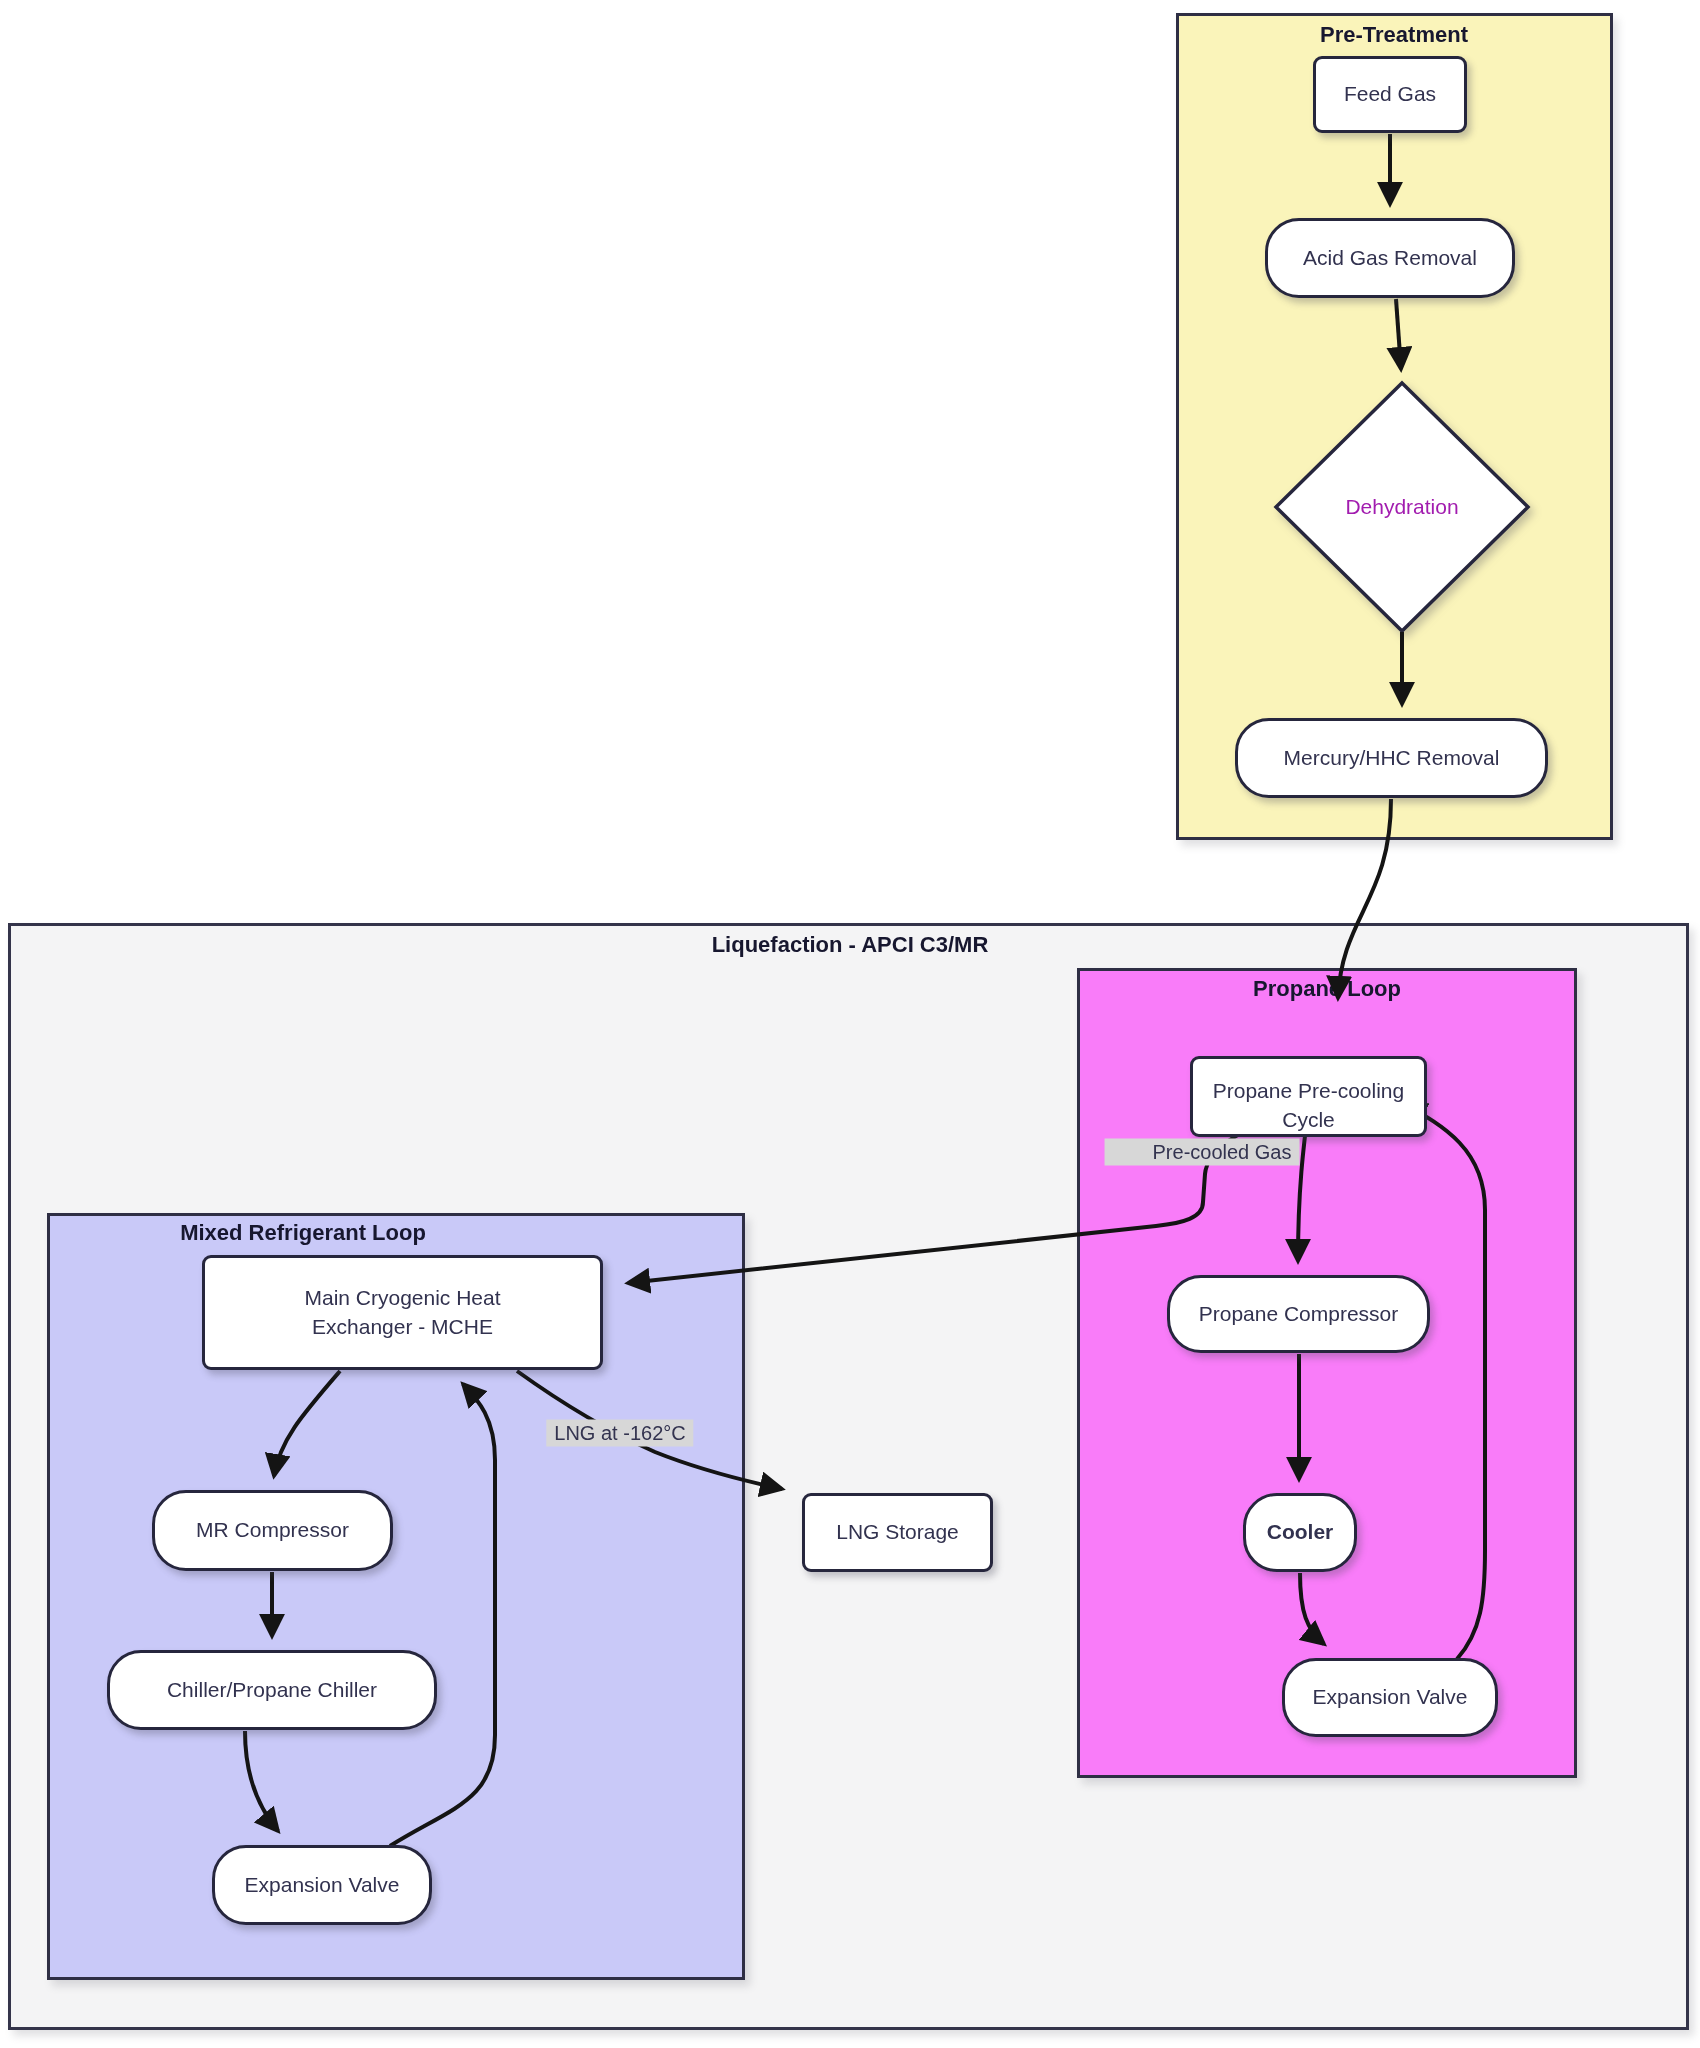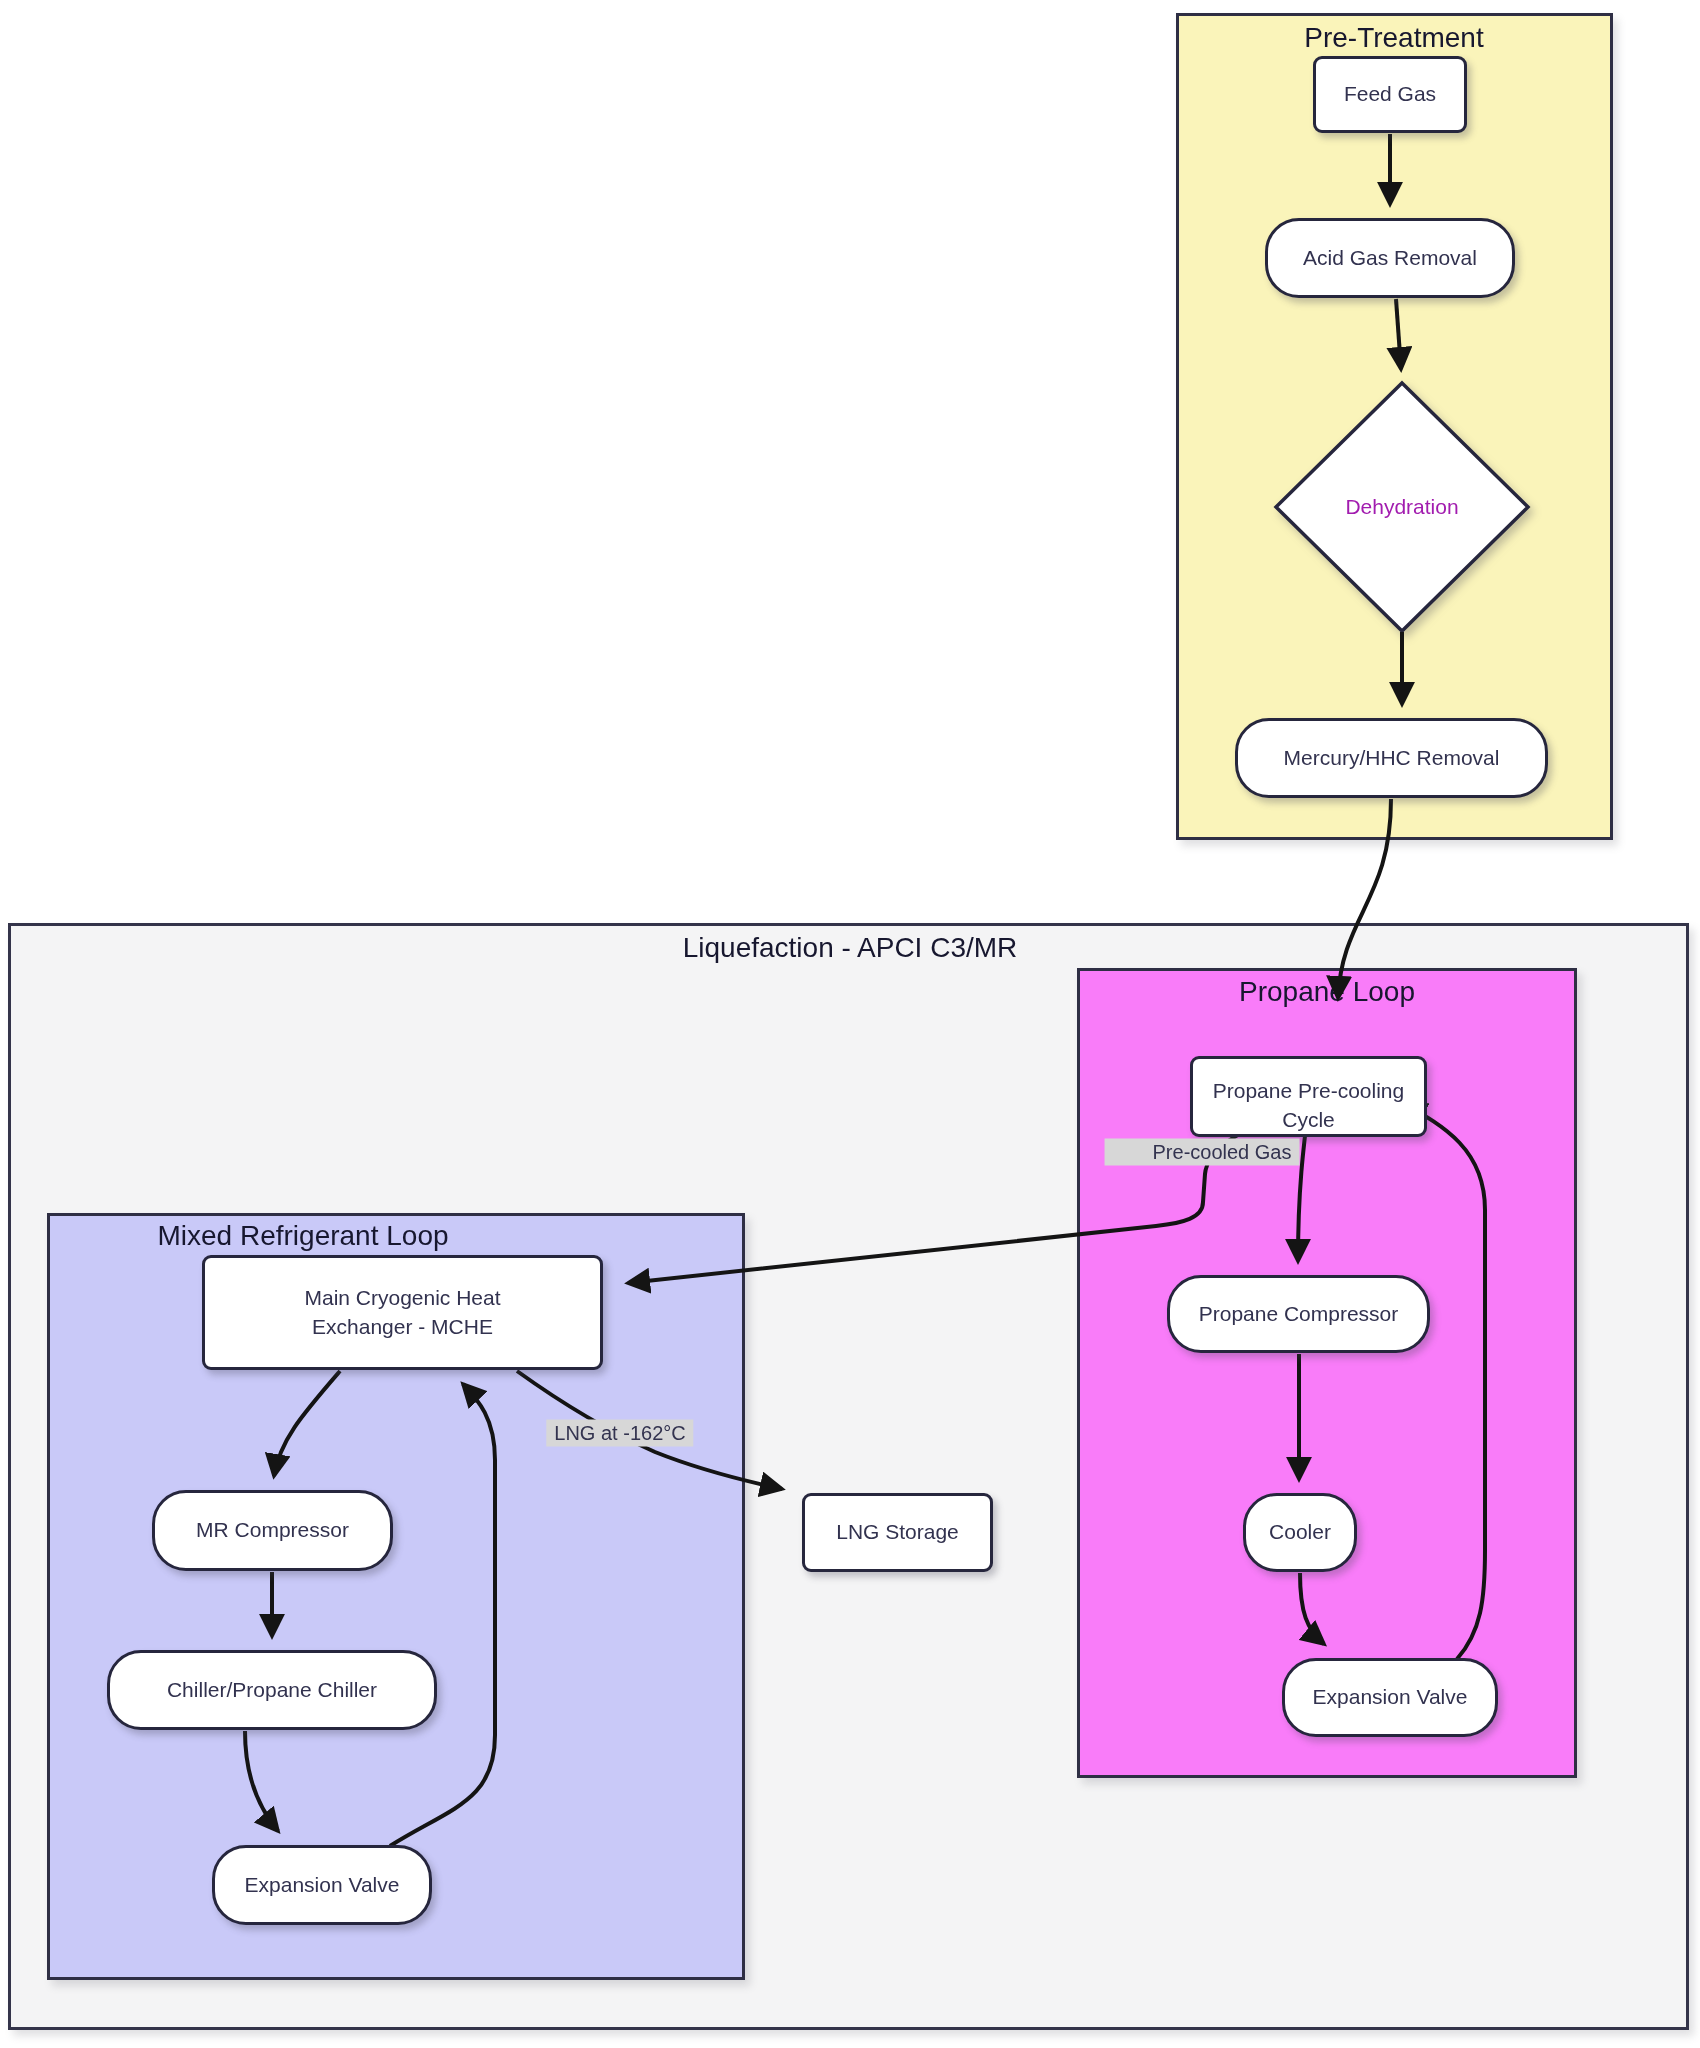--- a/index.html
+++ b/index.html
@@ -2,21 +2,21 @@
 <html><head>
 <meta charset="utf-8">
 <style>
   html,body{margin:0;padding:0;background:#ffffff;}
   .canvas{
     position:relative;width:1700px;height:2048px;background:#ffffff;
     font-family:"Liberation Sans",sans-serif;overflow:hidden;
   }
   .cluster{position:absolute;border:3px solid #2e2e44;box-shadow:5px 6px 8px rgba(90,90,100,.18);box-sizing:border-box;}
   .cluster-title{
-    position:absolute;transform:translateX(-50%);font-weight:normal;font-size:28px;
+    position:absolute;transform:translateX(-50%);font-weight:bold;font-size:22px;
     color:#17172f;white-space:nowrap;z-index:3;
   }
   .node{
     position:absolute;background:#ffffff;border:3px solid #26263d;color:#32324f;
     font-size:21px;line-height:1.35;display:flex;align-items:center;justify-content:center;
     text-align:center;box-shadow:4px 5px 7px rgba(70,70,85,.30);z-index:5;box-sizing:border-box;
   }
   .stadium{border-radius:34px;}
   .rect{border-radius:9px;}
   .diamond-label{
@@ -41,21 +41,21 @@
   #title-prop{left:1327px;top:976px;}
   #title-mr{left:303px;top:1220px;}
 
   
   #n-feed{left:1313px;top:56px;width:154px;height:77px;}
   #n-acid{left:1265px;top:218px;width:250px;height:80px;}
   #n-dehy-label{left:1302px;top:487px;width:200px;height:40px;}
   #n-merc{left:1235px;top:718px;width:313px;height:80px;}
   #n-ppc{left:1190px;top:1056px;width:237px;height:81px;align-items:flex-end;}
   #n-pcomp{left:1167px;top:1275px;width:263px;height:78px;}
-  #n-cooler{left:1243px;top:1493px;width:114px;height:79px;}
+  #n-cooler{left:1243px;top:1493px;width:114px;height:79px;font-weight:bold;}
   #n-expvp{left:1282px;top:1658px;width:216px;height:79px;}
   #n-mche{left:202px;top:1255px;width:401px;height:115px;}
   #n-mrcomp{left:152px;top:1490px;width:241px;height:81px;align-items:center;}
   #n-chiller{left:107px;top:1650px;width:330px;height:80px;}
   #n-expvm{left:212px;top:1845px;width:220px;height:80px;}
   #n-lng{left:802px;top:1493px;width:191px;height:79px;}
 
   #lbl-precooled{left:1202px;top:1152px;padding-left:48px;}
   #lbl-lngtemp{left:620px;top:1433px;}
 </style>

